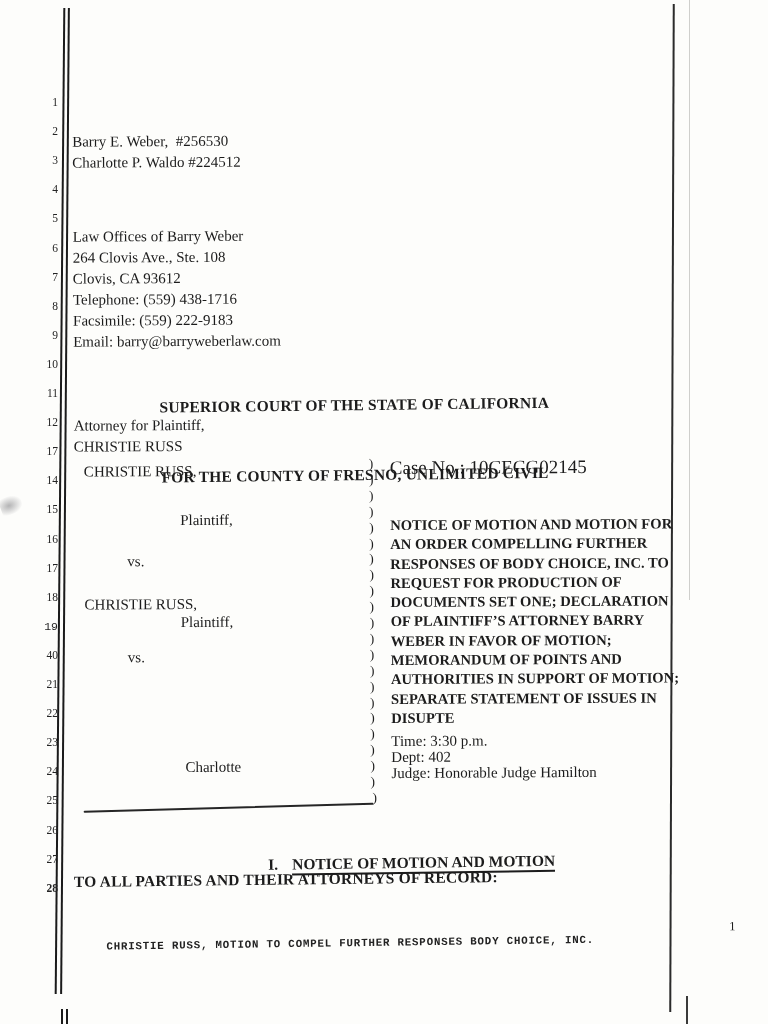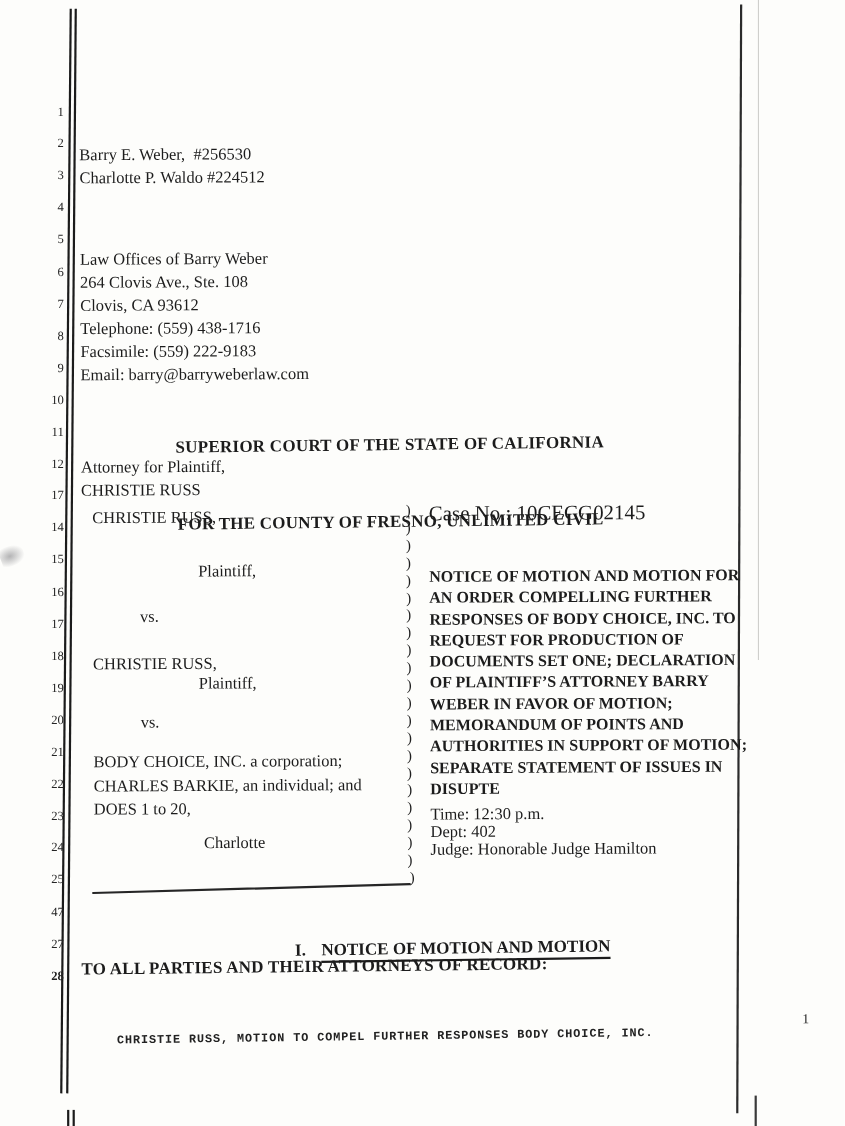--- a/index.html
+++ b/index.html
@@ -117,28 +117,28 @@
     <div style="top: 328.8px;">9</div>
     <div style="top: 357.9px;">10</div>
     <div style="top: 387px;">11</div>
     <div style="top: 416.1px;">12</div>
     <div style="top: 445.2px;">17</div>
     <div style="top: 474.3px; text-align: right;">14</div>
     <div style="top: 503.4px;">15</div>
     <div style="top: 532.5px;">16</div>
     <div style="top: 561.6px;">17</div>
     <div style="top: 590.7px;">18</div>
-    <div style="top: 619.8px;">19</div>
-    <div style="top: 648.9px;">20</div>
+    <div style="top: 619.8px; font-family: Liberation Mono, monospace;">19</div>
+    <div style="top: 648.9px;">40</div>
     <div style="top: 678px;">21</div>
     <div style="top: 707.1px;">22</div>
     <div style="top: 736.2px;">23</div>
     <div style="top: 765.3px;">24</div>
     <div style="top: 794.4px;">25</div>
-    <div style="top: 823.5px;">47</div>
+    <div style="top: 823.5px;">26</div>
     <div style="top: 852.6px;">27</div>
     <div style="top: 881.7px; font-weight: bold;">28</div>
   </div>
 
 <div class="content">
 
   <div class="abs t attorney-block">
     <div><div>Barry E. Weber,  #256530</div><div>Charlotte P. Waldo #224512</div></div>
     <div class="gap-s"><div>Law Offices of Barry Weber</div><div>264 Clovis Ave., Ste. 108</div><div>Clovis, CA 93612</div><div>Telephone: (559) 438-1716</div><div>Facsimile: (559) 222-9183</div><div>Email: barry@barryweberlaw.com</div></div>
     <div class="gap-m"><div>Attorney for Plaintiff,</div><div>CHRISTIE RUSS</div></div>
@@ -148,21 +148,20 @@
     <div class="l">SUPERIOR COURT OF THE STATE OF CALIFORNIA</div>
     <div class="l l2">FOR THE COUNTY OF FRESNO, UNLIMITED CIVIL</div>
   </div>
 
   <div class="abs caption-text cap-p1">CHRISTIE RUSS,</div>
   <div class="abs caption-text cap-pl1">Plaintiff,</div>
   <div class="abs caption-text cap-vs1">vs.</div>
   <div class="abs caption-text cap-p2">CHRISTIE RUSS,</div>
   <div class="abs caption-text cap-pl2">Plaintiff,</div>
   <div class="abs caption-text cap-vs2">vs.</div>
-  <div class="abs caption-text cap-defs"><div>BODY CHOICE, INC. a corporation;</div><div>CHARLES BARKIE, an individual; and</div><div>DOES 1 to 20,</div></div>
   <div class="abs caption-text cap-deflab">Charlotte</div>
   <div class="caption-line"></div>
 
   <div class="bracket-col">
       <span style="top: 456px; left: 0px;">)</span>
       <span style="top: 471.9px; left: 0px;">)</span>
       <span style="top: 487.8px; left: 0px;">)</span>
       <span style="top: 503.7px; left: 0px;">)</span>
       <span style="top: 519.6px; left: 0px;">)</span>
       <span style="top: 535.5px; left: 0px;">)</span>
@@ -179,21 +178,21 @@
       <span style="top: 710.4px; left: 0px;">)</span>
       <span style="top: 726.3px; left: 0px;">)</span>
       <span style="top: 742.2px; left: 0px;">)</span>
       <span style="top: 758.1px; left: 0px;">)</span>
       <span style="top: 774px; left: 0px;">)</span>
       <span style="top: 789.9px; left: 2px;">)</span>
     </div>
 
   <div class="abs case-no">Case No.: 10CECG02145</div>
   <div class="abs case-title"><div>NOTICE OF MOTION AND MOTION FOR</div><div>AN ORDER COMPELLING FURTHER</div><div>RESPONSES OF BODY CHOICE, INC. TO</div><div>REQUEST FOR PRODUCTION OF</div><div>DOCUMENTS SET ONE; DECLARATION</div><div>OF PLAINTIFF’S ATTORNEY BARRY</div><div>WEBER IN FAVOR OF MOTION;</div><div>MEMORANDUM OF POINTS AND</div><div>AUTHORITIES IN SUPPORT OF MOTION;</div><div>SEPARATE STATEMENT OF ISSUES IN</div><div>DISUPTE</div></div>
-  <div class="abs hearing"><div>Time: 12:30 p.m.</div><div>Dept: 402</div><div>Judge: Honorable Judge Hamilton</div></div>
+  <div class="abs hearing"><div>Time: 3:30 p.m.</div><div>Dept: 402</div><div>Judge: Honorable Judge Hamilton</div></div>
 
   <div class="abs section-heading">
     <span class="n">I.</span><span class="u">NOTICE OF MOTION AND MOTION</span>
   </div>
   <div class="abs salutation">TO ALL PARTIES AND THEIR ATTORNEYS OF RECORD:</div>
 
   <div class="abs footer-line">CHRISTIE RUSS, MOTION TO COMPEL FURTHER RESPONSES BODY CHOICE, INC.</div>
   <div class="abs page-number">1</div>
 
 </div>

